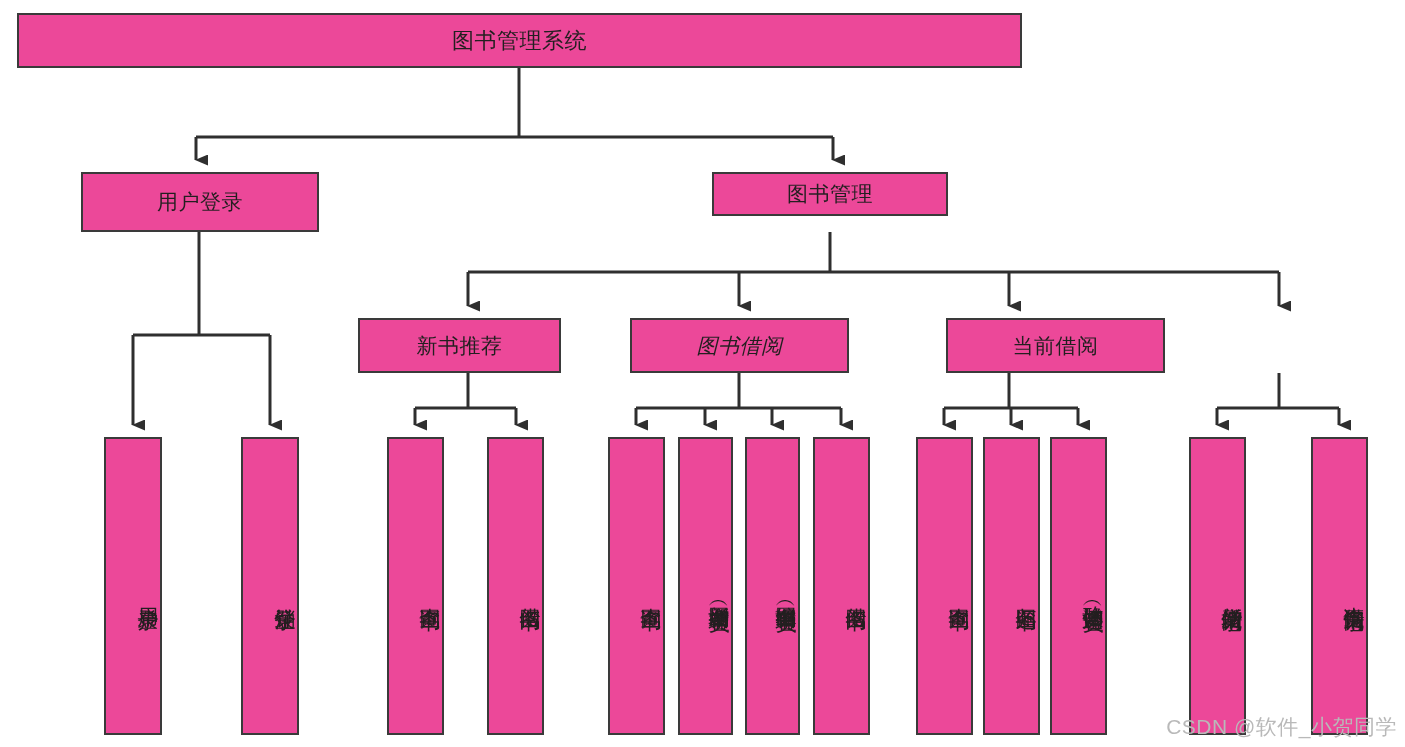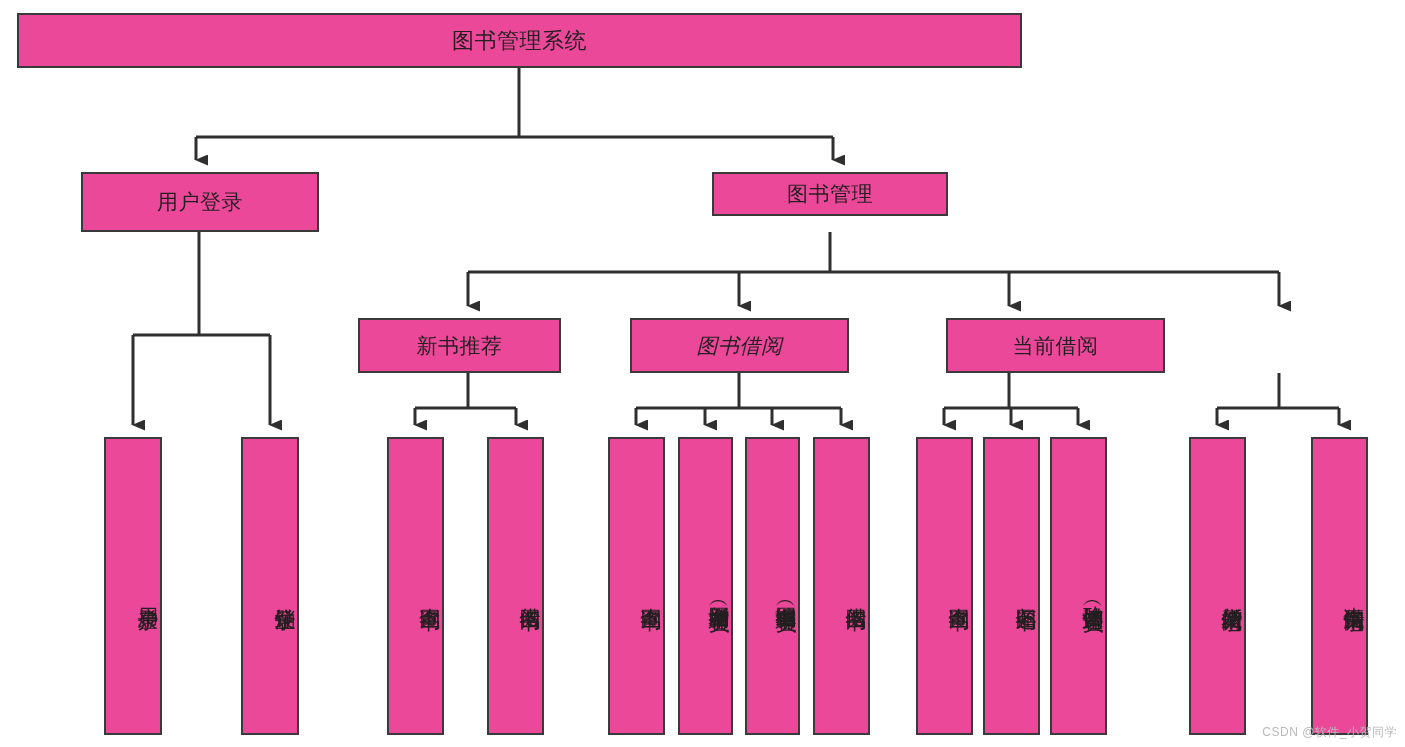--- a/index.html
+++ b/index.html
@@ -57,21 +57,21 @@
   }
   .node.v .vlabel {
     writing-mode: vertical-rl;
     text-orientation: upright;
     display: block;
   }
   .watermark {
     position: absolute;
     right: 8px;
     bottom: 6px;
-    font-size: 12px;
+    font-size: 21px;
     color: #b9b9b9;
     z-index: 5;
     white-space: nowrap;
     letter-spacing: 0.5px;
   }
 </style>
 </head>
 <body>
 
 <div id="canvas">

